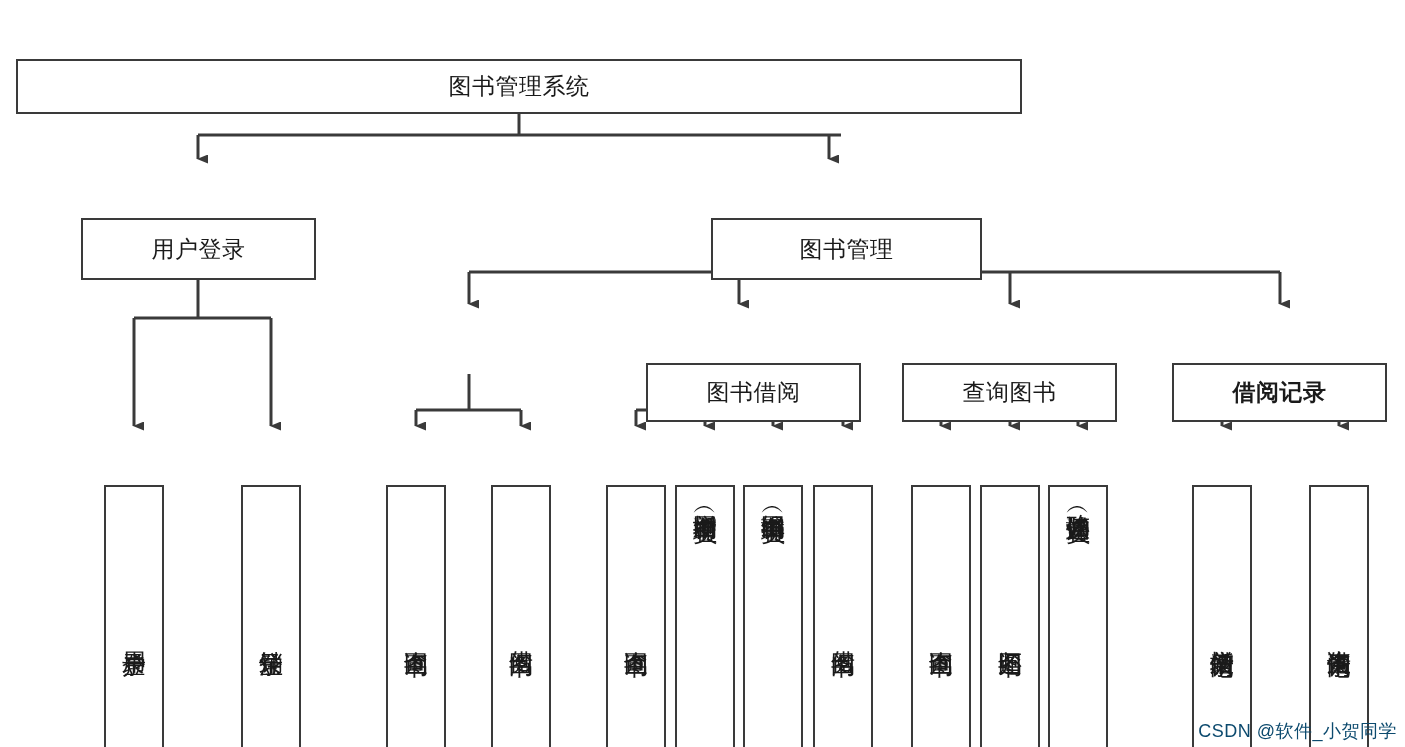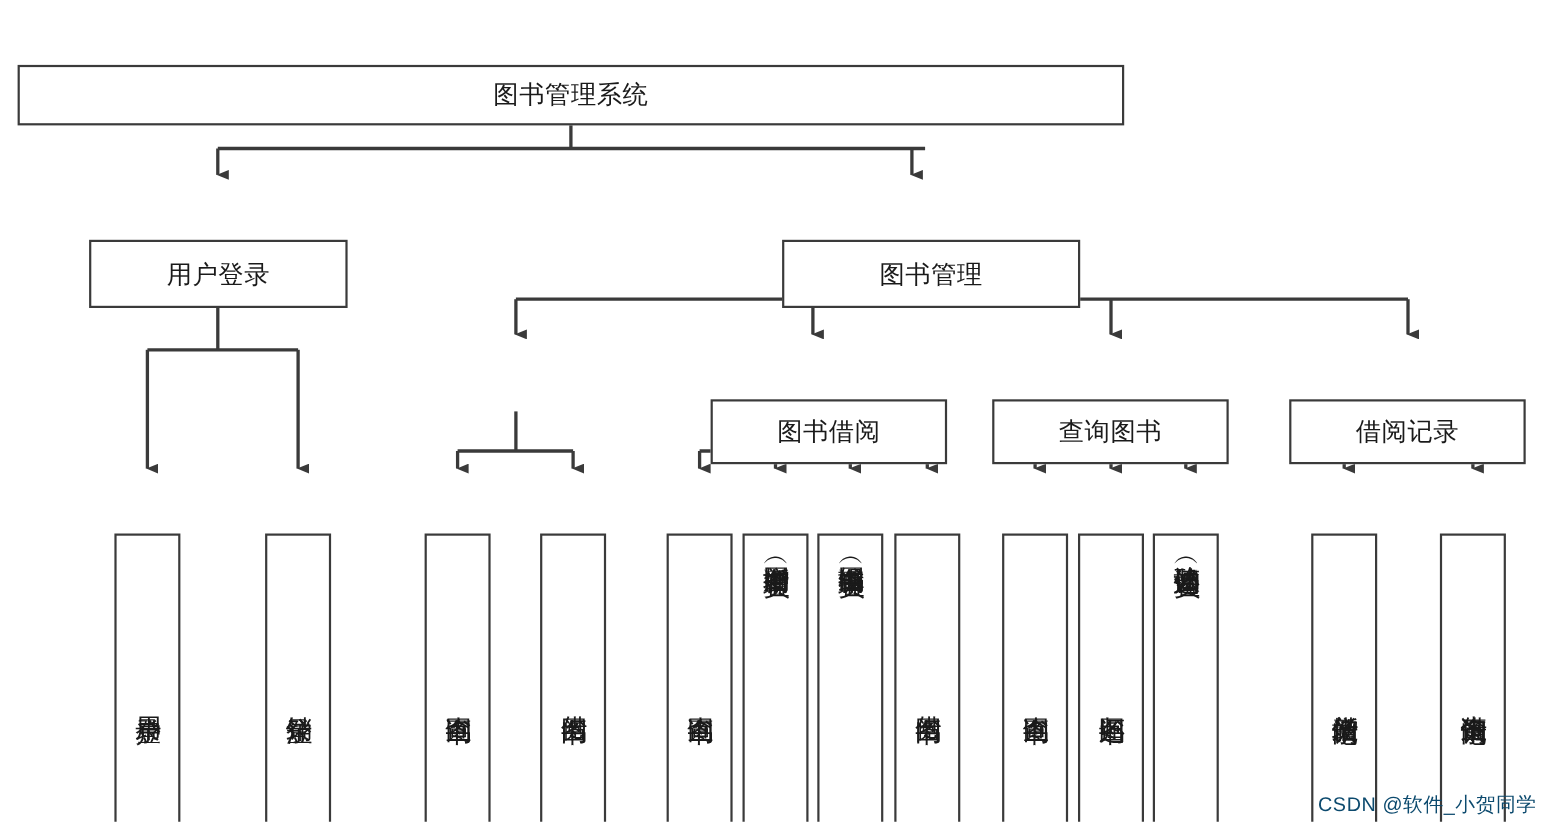--- a/index.html
+++ b/index.html
@@ -141,21 +141,21 @@
   <div class="node horizontal" style="left:711px; top:170px; width:271px; height:62px;">
     <span class="node-label">图书管理</span>
   </div>
 
   <div class="node horizontal" style="left:646px; top:315px; width:215px; height:59px;">
     <span class="node-label">图书借阅</span>
   </div>
   <div class="node horizontal" style="left:902px; top:315px; width:215px; height:59px;">
     <span class="node-label">查询图书</span>
   </div>
-  <div class="node horizontal" style="left:1172px; top:315px; width:215px; height:59px;">
+  <div class="node horizontal" style="left:1172px; top:315px; width:215px; height:59px;font-weight:bold;">
     <span class="node-label">借阅记录</span>
   </div>
 
   <div class="node vertical centered" style="left:104px; top:437px; width:60px; height:298px;">
     <span class="node-label">用户登录</span>
   </div>
   <div class="node vertical centered" style="left:241px; top:437px; width:60px; height:298px;">
     <span class="node-label">注销登录</span>
   </div>
 

